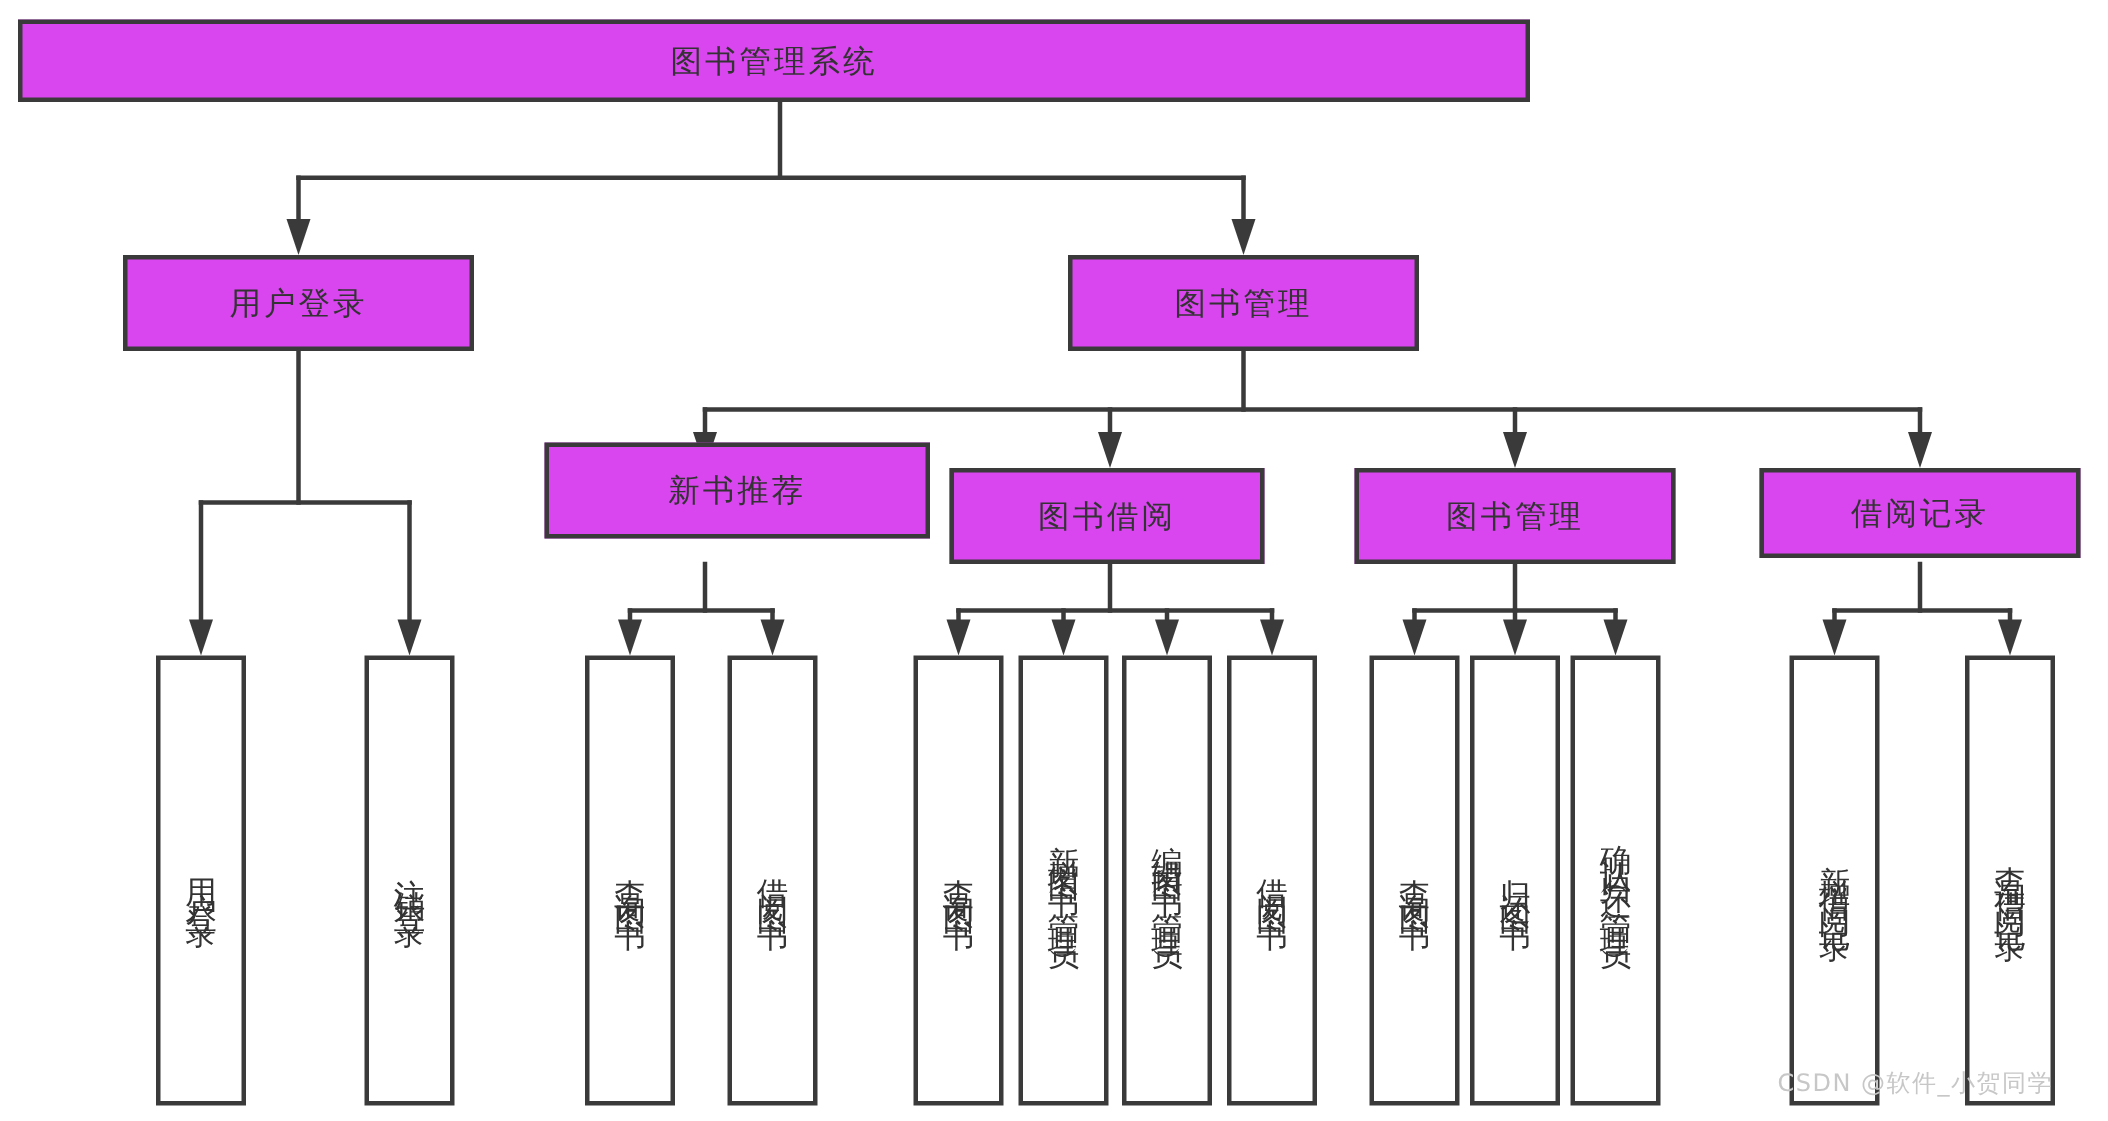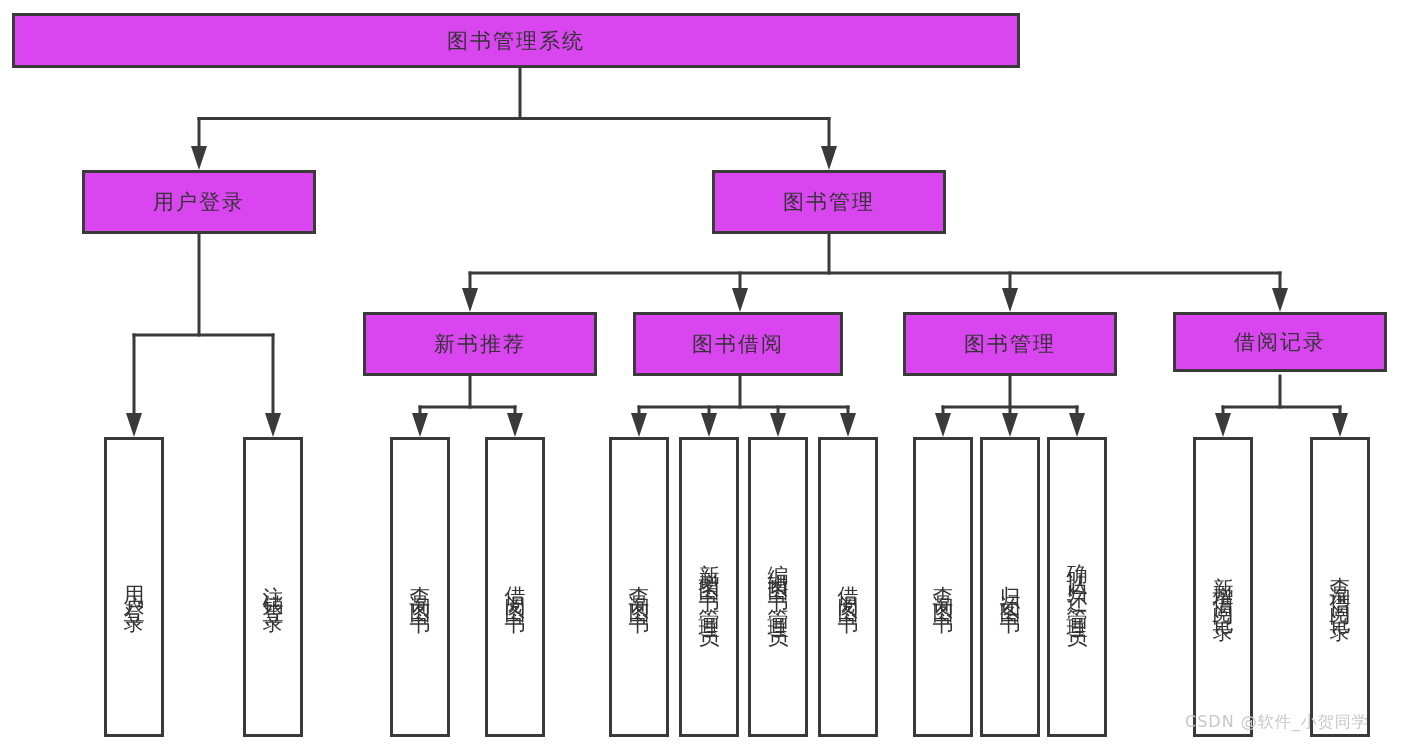--- a/index.html
+++ b/index.html
@@ -123,21 +123,21 @@
       <polygon points="1215,413 1231,413 1223,437"></polygon>
       <polygon points="1332,413 1348,413 1340,437"></polygon>
     </g>
   </svg>
 
   <div class="node" style="left:12px;top:13px;width:1008px;height:55px;">图书管理系统</div>
 
   <div class="node" style="left:82px;top:170px;width:234px;height:64px;">用户登录</div>
   <div class="node" style="left:712px;top:170px;width:234px;height:64px;">图书管理</div>
 
-  <div class="node" style="left:363px;top:312px;width:234px;height:64px;">新书推荐</div>
+  <div class="node" style="left:363px;top:295px;width:257px;height:64px;">新书推荐</div>
   <div class="node" style="left:633px;top:312px;width:210px;height:64px;">图书借阅</div>
   <div class="node" style="left:903px;top:312px;width:214px;height:64px;">图书管理</div>
   <div class="node" style="left:1173px;top:312px;width:214px;height:60px;">借阅记录</div>
 
   <div class="leaf" style="left:104px;">用户登录</div>
   <div class="leaf" style="left:243px;">注销登录</div>
 
   <div class="leaf" style="left:390px;">查询图书</div>
   <div class="leaf" style="left:485px;">借阅图书</div>
 

